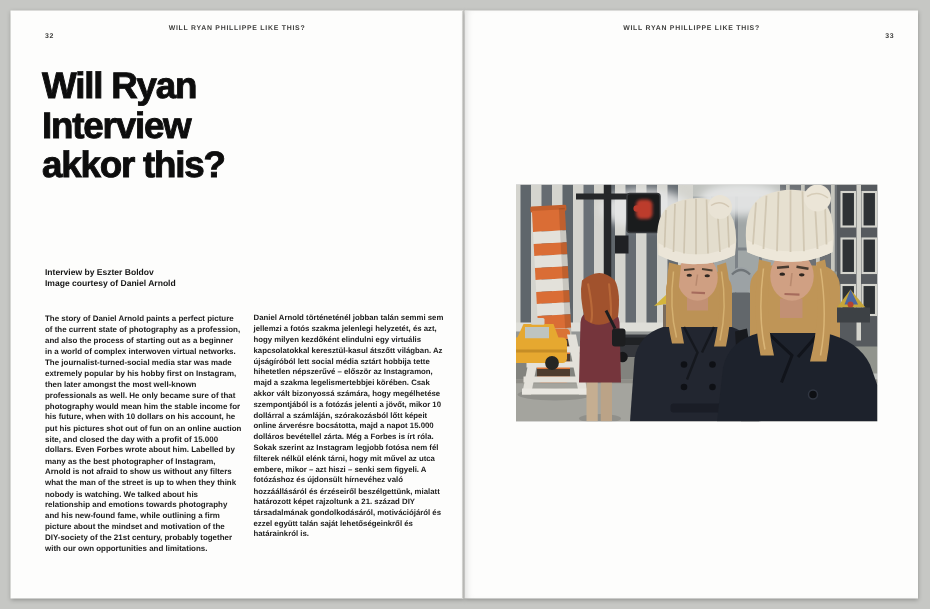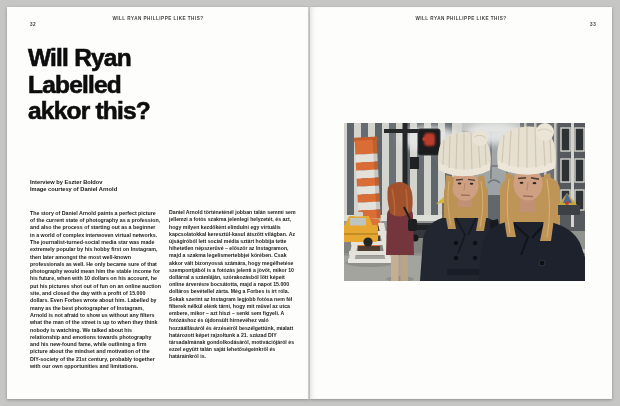--- a/index.html
+++ b/index.html
@@ -47,21 +47,21 @@
   <div class="page page-left">
     <div class="pagenum-wrap-left">
       <span class="tiny">32</span>
     </div>
     <div class="runhead-wrap">
       <span>WILL RYAN PHILLIPPE LIKE THIS?</span>
     </div>
 
     <h1 class="title">
       <span>Will Ryan</span>
-      <span>Labelled</span>
+      <span>Interview</span>
       <span>akkor this?</span>
     </h1>
 
     <div class="byline-wrap">
       <span>Interview by Eszter Boldov</span>
       <span>Image courtesy of Daniel Arnold</span>
     </div>
 
     <div class="cols-wrap">
       <div class="col col-en">The story of Daniel Arnold paints a perfect picture of the current state of photography as a profession, and also the process of starting out as a beginner in a world of complex interwoven virtual networks. The journalist-turned-social media star was made extremely popular by his hobby first on Instagram, then later amongst the most well-known professionals as well. He only became sure of that photography would mean him the stable income for his future, when with 10 dollars on his account, he put his pictures shot out of fun on an online auction site, and closed the day with a profit of 15.000 dollars. Even Forbes wrote about him. Labelled by many as the best photographer of Instagram, Arnold is not afraid to show us without any filters what the man of the street is up to when they think nobody is watching. We talked about his relationship and emotions towards photography and his new-found fame, while outlining a firm picture about the mindset and motivation of the DIY-society of the 21st century, probably together with our own opportunities and limitations.</div>

